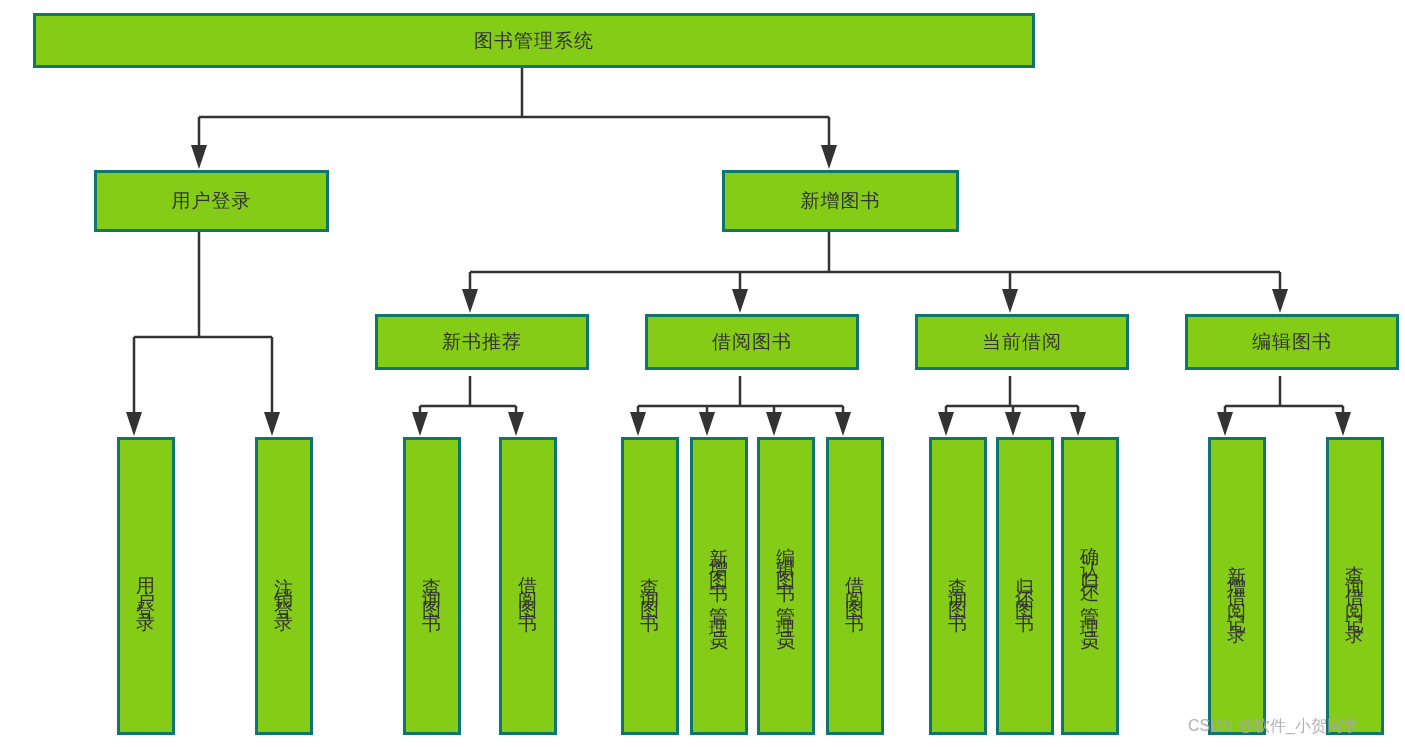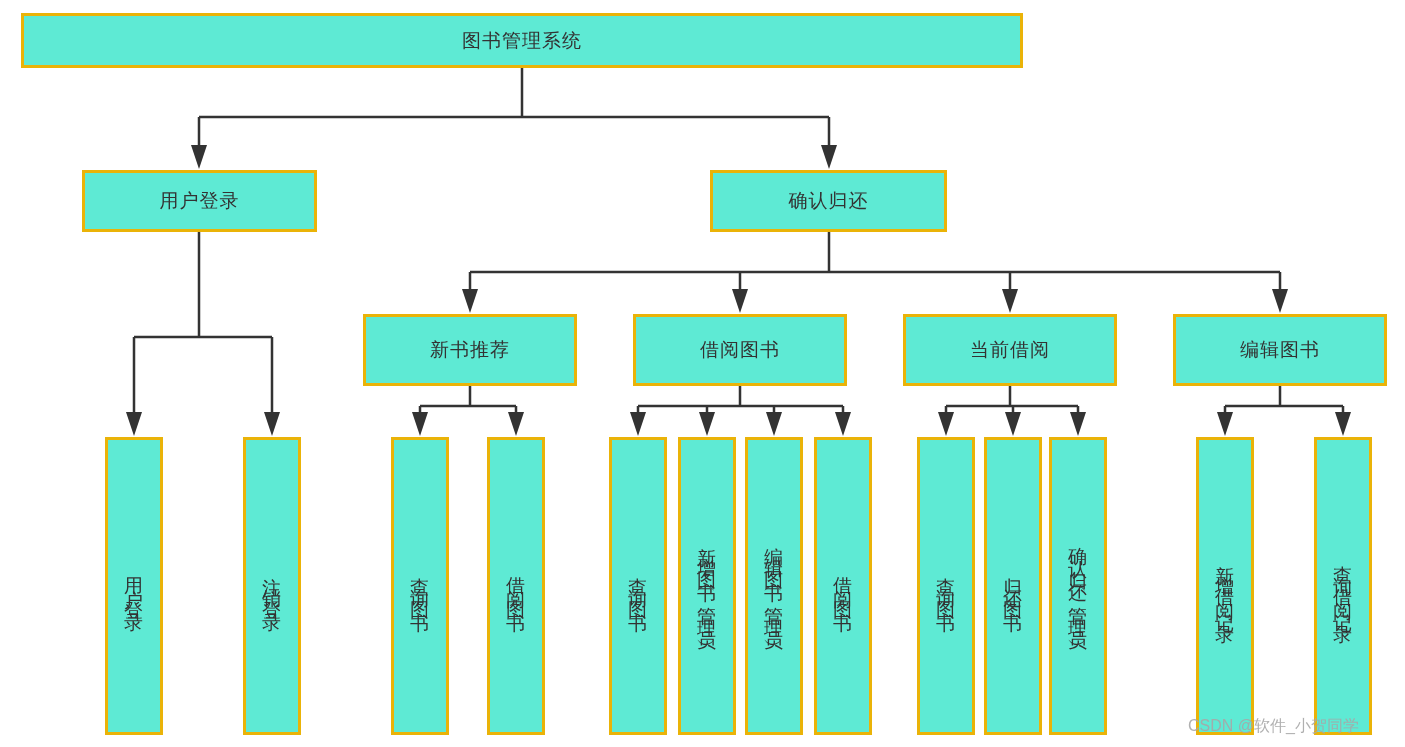--- a/index.html
+++ b/index.html
@@ -12,36 +12,37 @@
     overflow: hidden;
   }
   svg.connectors {
     position: absolute;
     left: 0; top: 0;
     width: 1405px; height: 747px;
   }
   .box {
     position: absolute;
     box-sizing: border-box;
-    border: 3px solid #eab308;
-    background: #5eead4;
+    border: 3px solid #0f766e;
+    background: #84cc16;
     display: flex;
     align-items: center;
     justify-content: center;
     color: #333333;
+    margin-left: 12px;
   }
   .hlabel {
     font-size: 19px;
     letter-spacing: 1px;
     white-space: nowrap;
   }
   .root  { left: 21px;  top: 13px;  width: 1002px; height: 55px; }
   .l2a   { left: 82px;  top: 170px; width: 235px;  height: 62px; }
   .l2b   { left: 710px; top: 170px; width: 237px;  height: 62px; }
-  .l3    { top: 314px;  width: 214px; height: 72px; }
+  .l3    { top: 314px;  width: 214px; height: 56px; }
   .l3a   { left: 363px; }
   .l3b   { left: 633px; }
   .l3c   { left: 903px; }
   .l3d   { left: 1173px; }
   .leaf  { top: 437px;  width: 58px; height: 298px; }
   .vlabel {
     writing-mode: vertical-rl;
     text-orientation: mixed;
     font-size: 19px;
     letter-spacing: 12px;
@@ -100,21 +101,21 @@
   </svg>
 
   <div class="box root">
     <span class="hlabel">图书管理系统</span>
   </div>
 
   <div class="box l2a">
     <span class="hlabel">用户登录</span>
   </div>
   <div class="box l2b">
-    <span class="hlabel">确认归还</span>
+    <span class="hlabel">新增图书</span>
   </div>
 
   <div class="box l3 l3a">
     <span class="hlabel">新书推荐</span>
   </div>
   <div class="box l3 l3b">
     <span class="hlabel">借阅图书</span>
   </div>
   <div class="box l3 l3c">
     <span class="hlabel">当前借阅</span>

